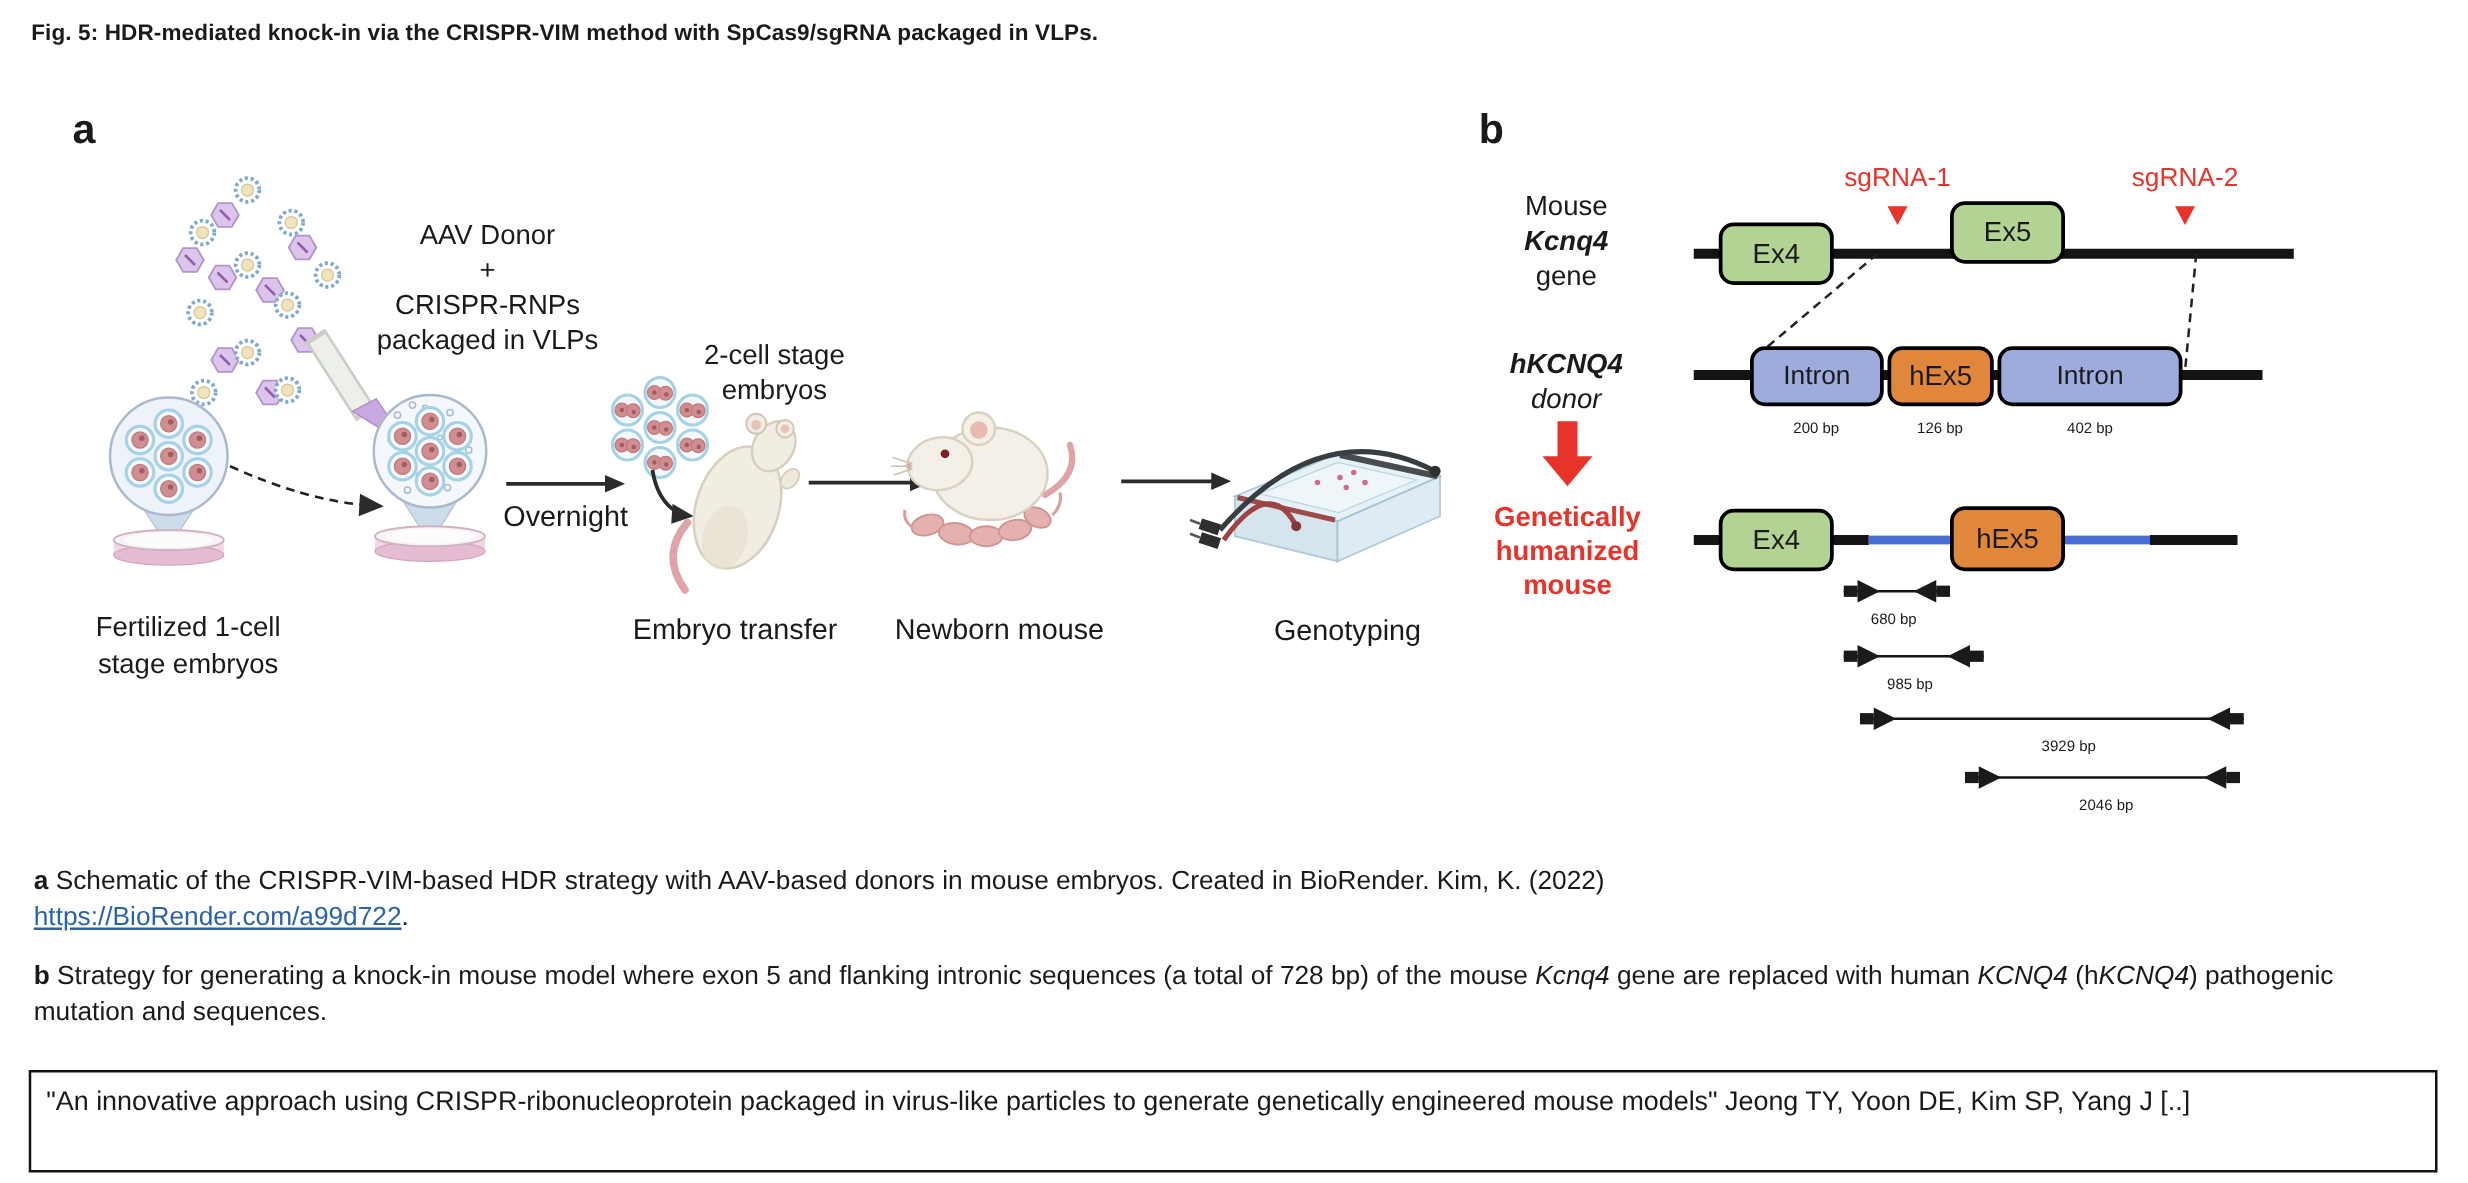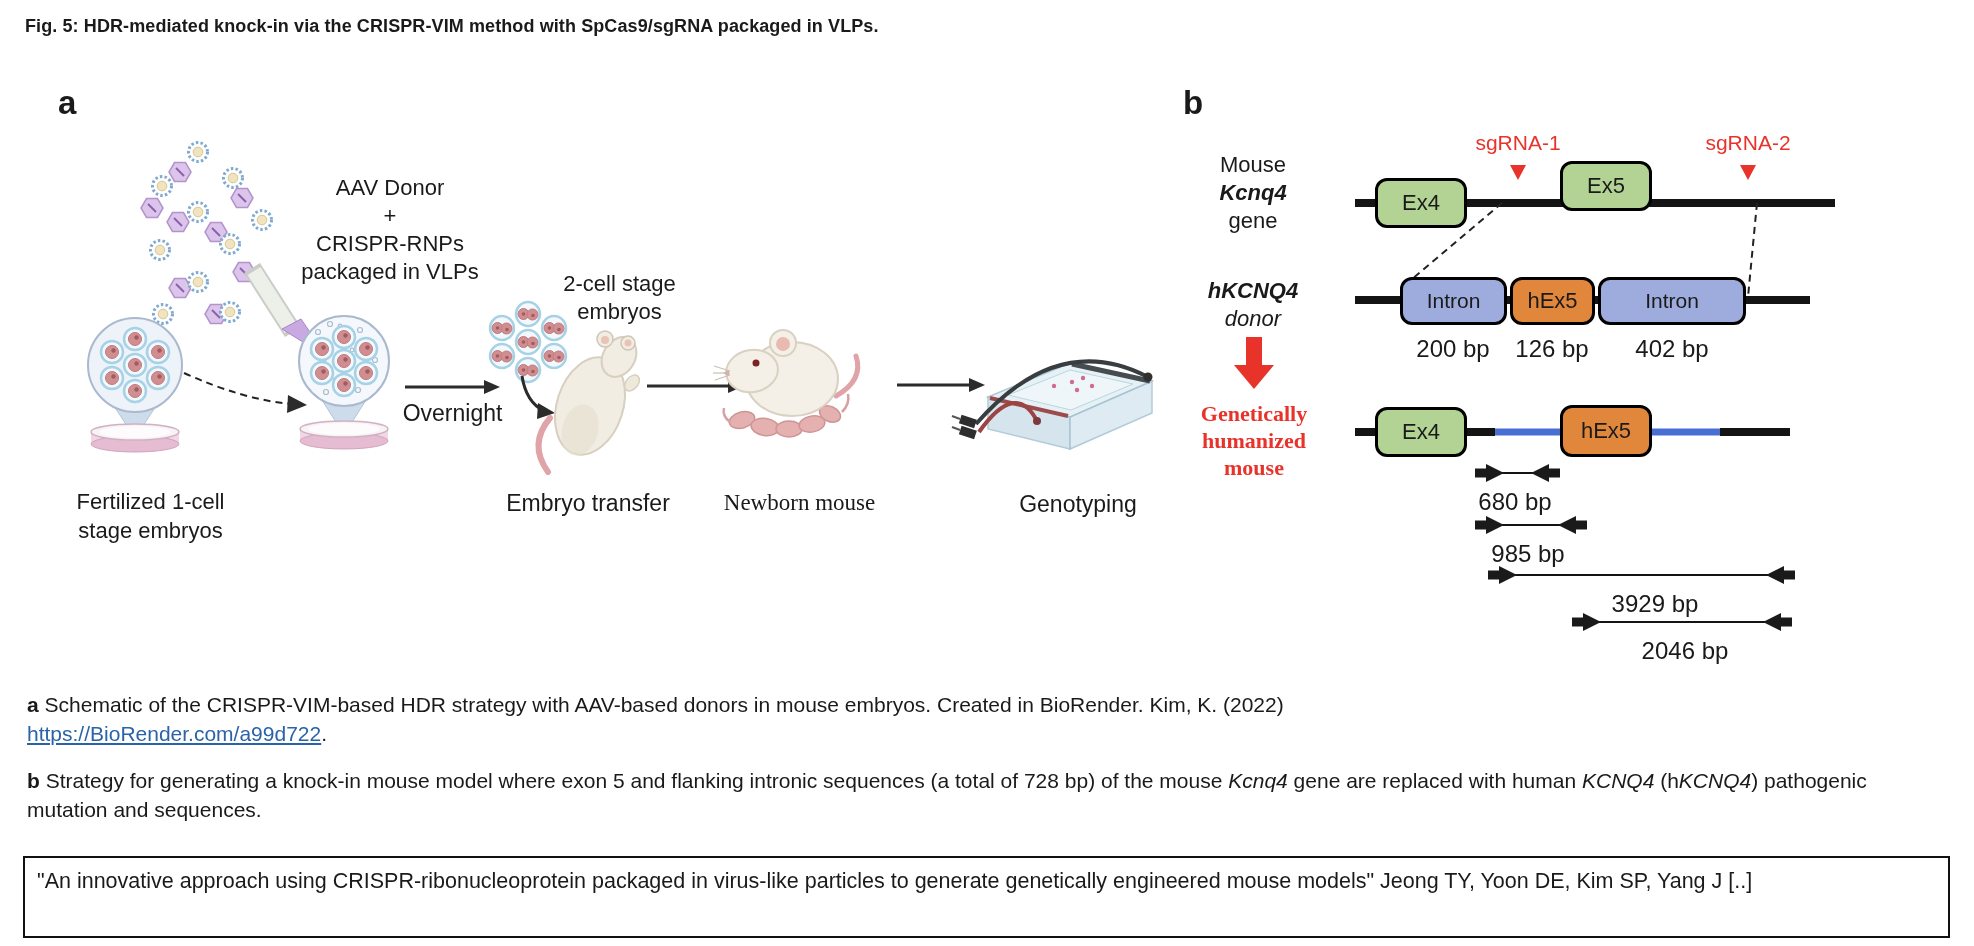--- a/index.html
+++ b/index.html
@@ -15,22 +15,22 @@
   .panel-letter{font-size:33px;font-weight:bold;}
   .lbl{font-size:22px;line-height:28px;text-align:center;color:var(--ink);}
   svg{position:absolute;overflow:visible;}
   
   .gbox{position:absolute;border:3px solid #000000;border-radius:12px;
     display:flex;align-items:center;justify-content:center;font-size:22px;}
   .gbox.green{background:var(--green);}
   .gbox.blue{background:var(--blue-box);font-size:21px;}
   .gbox.orange{background:var(--orange);}
   .sg{color:var(--red);font-size:21px;text-align:center;}
-  .bp{font-size:24px;text-align:center;}
-  .red-multiline{color:var(--red);font-weight:bold;font-size:22px;line-height:27px;text-align:center;font-family:Liberation Serif, serif;}
+  .bp{font-size:12px;text-align:center;}
+  .red-multiline{color:var(--red);font-weight:bold;font-size:22px;line-height:27px;text-align:center;}
   .gene-lbl{font-size:22px;line-height:28px;text-align:center;}
   .bi{font-weight:bold;font-style:italic;}
   .it{font-style:italic;text-align:center;}
   
   .caption{left:27px;width:1905px;font-size:21px;line-height:29px;color:var(--ink);}
   .cap-label{font-weight:bold;}
   a.bio-link{color:var(--link-blue);text-decoration:underline;}
   a.doi-link{color:var(--ink);text-decoration:underline;}
   .cc{color:var(--cc-blue);}
   .cite-box{left:23px;top:856px;width:1927px;height:82px;border:2.5px solid #111;
@@ -248,21 +248,21 @@
 <div class="abs lbl" style="left:270px;top:174px;width:240px;">
   <div>AAV Donor</div>
   <div>+</div>
   <div>CRISPR-RNPs</div>
   <div>packaged in VLPs</div>
 </div>
 <div class="abs lbl" style="left:48px;top:487px;width:205px;line-height:29px;">Fertilized 1-cell stage embryos</div>
 <div class="abs lbl" style="left:385px;top:399px;width:135px;font-size:23px;">Overnight</div>
 <div class="abs lbl" style="left:542px;top:270px;width:155px;">2-cell stage embryos</div>
 <div class="abs lbl" style="left:488px;top:489px;width:200px;font-size:23px;">Embryo transfer</div>
-<div class="abs lbl" style="left:702px;top:489px;width:195px;font-size:23px;font-family:Liberation Serif, serif;">Newborn mouse</div>
+<div class="abs lbl" style="left:702px;top:489px;width:195px;font-size:23px;">Newborn mouse</div>
 <div class="abs lbl" style="left:1008px;top:490px;width:140px;font-size:23px;">Genotyping</div>
 
 <div class="abs panel-letter" style="left:1183px;top:84px;">b</div>
 
 <div class="abs" style="left:1180px;top:85px;width:794px;height:575px;">
 
   <svg style="left:0;top:0;" width="794" height="575" viewBox="0 0 794 575">
     <defs>
       <g id="fp" class="prim">
           <rect x="-16" y="-4.5" width="11" height="9"></rect>

